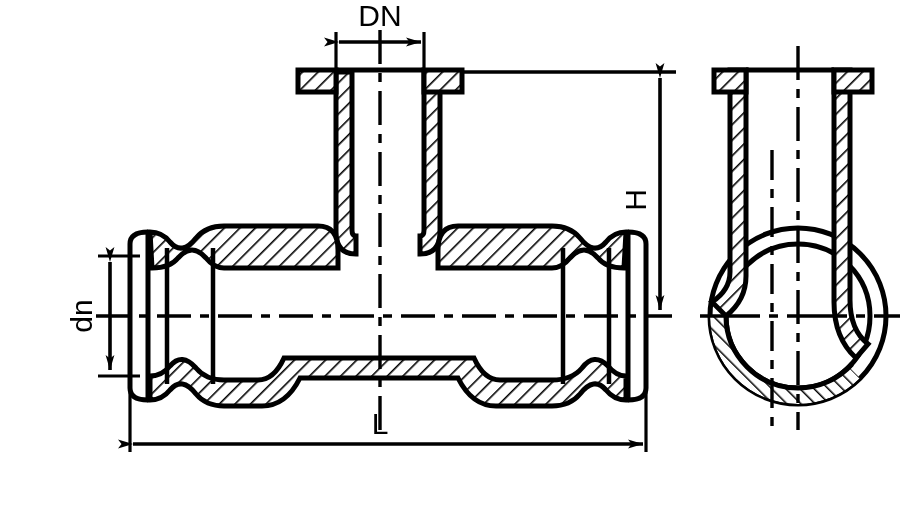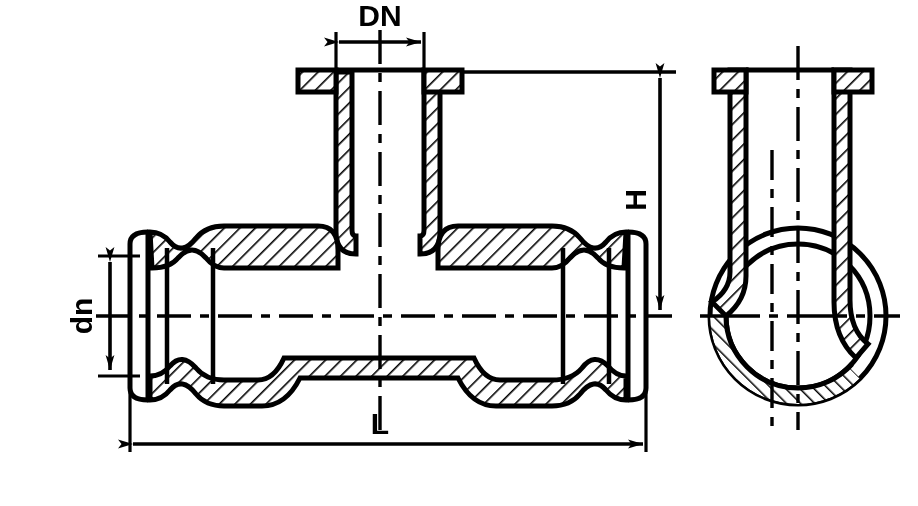--- a/index.html
+++ b/index.html
@@ -1,18 +1,18 @@
 <!DOCTYPE html>
 <html><head>
 <meta charset="utf-8">
 <style>
   html,body{margin:0;padding:0;background:#ffffff;}
   body{width:918px;height:506px;overflow:hidden;
        font-family:"Liberation Sans",sans-serif;}
-  #stage{position:relative;width:782px;height:506px;background:#fff;font-weight:bold;}
+  #stage{position:relative;width:782px;height:506px;background:#fff;}
   svg{display:block;}
   .lbl{font-family:"Liberation Sans",sans-serif;font-size:30px;fill:#000;}
 </style>
 </head>
 <body>
 
 <div id="stage">
   <svg width="918" height="506" viewBox="0 0 918 506">
 
     <defs>

